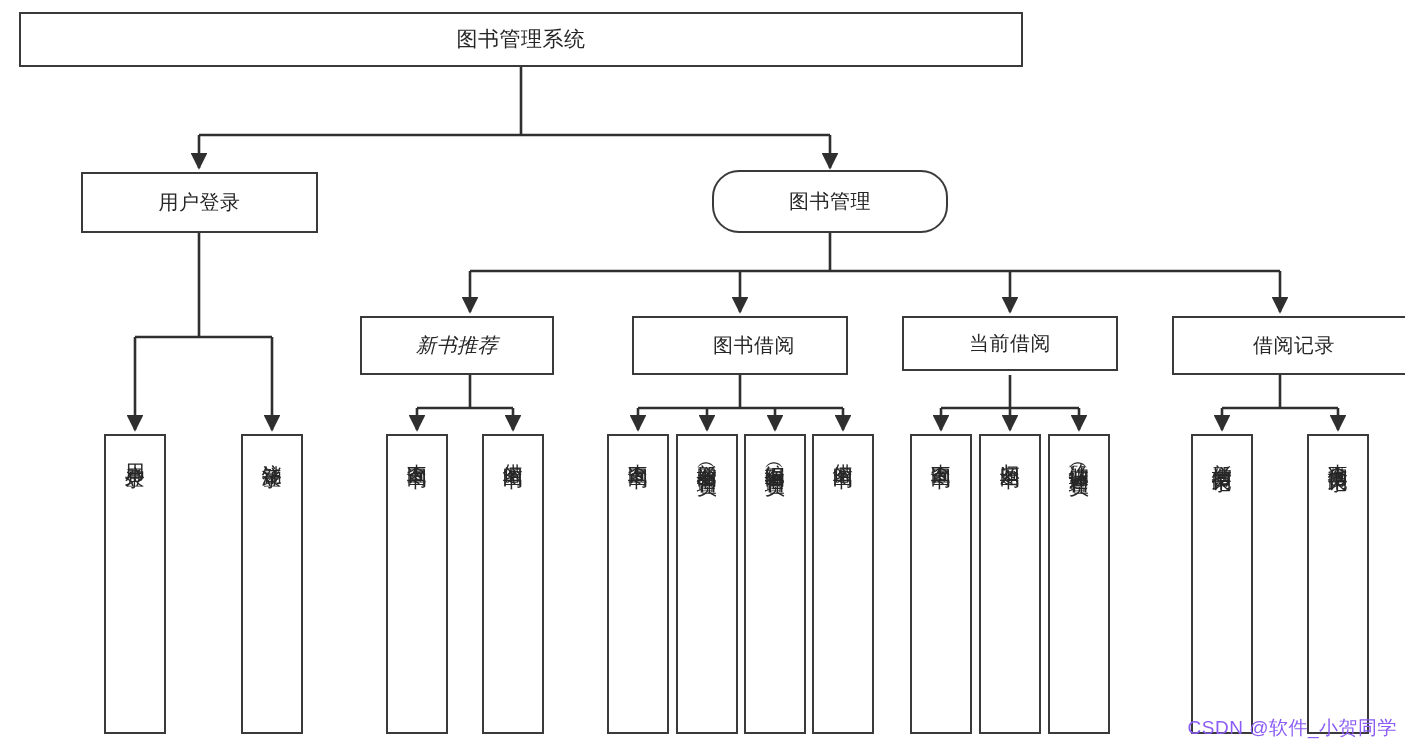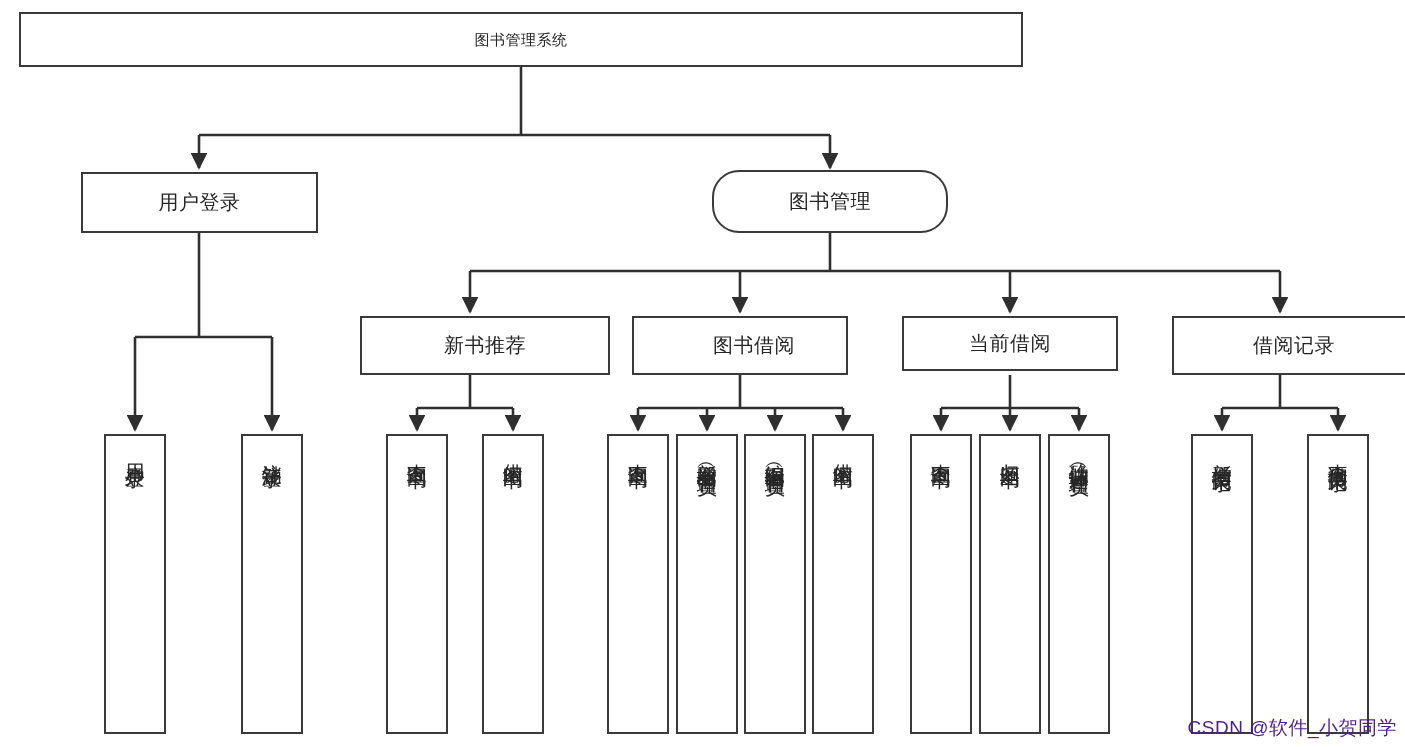--- a/index.html
+++ b/index.html
@@ -42,21 +42,21 @@
     text-align: center;
   }
   .node .label {
     display: block;
     line-height: 1.18;
     color: #262626;
     letter-spacing: 0.5px;
   }
 
   
-  .node.root .label { font-size: 15px; }
+  .node.root .label { font-size: 21px; }
   
   .node.branch .label { font-size: 20px; }
 
   
   .node.leaf {
     align-items: flex-start;
     justify-content: center;
     padding-top: 12px;
   }
   .node.leaf .label {
@@ -67,21 +67,21 @@
     letter-spacing: 2px;
     white-space: nowrap;
   }
 
   
   #watermark {
     position: absolute;
     right: 8px;
     bottom: 6px;
     font-size: 19px;
-    color: #4c1d95;
+    color: #8b5cf6;
     white-space: nowrap;
     letter-spacing: 0.5px;
   }
 </style>
 </head>
 <body>
 
 <div id="canvas">
 
   <svg id="wires" viewBox="0 0 1405 747" width="1405" height="747" xmlns="http://www.w3.org/2000/svg">
@@ -139,21 +139,21 @@
   </div>
 
   <div class="node branch" style="left:81px; top:172px; width:237px; height:61px;">
     <span class="label">用户登录</span>
   </div>
 
   <div class="node branch" style="left:712px; top:170px; width:236px; height:63px;border-radius:27px;">
     <span class="label">图书管理</span>
   </div>
 
-  <div class="node branch" style="left:360px; top:316px; width:250px; height:59px;">
+  <div class="node branch" style="left:360px; top:316px; width:194px; height:59px;font-style:italic;">
     <span class="label">新书推荐</span>
   </div>
 
   <div class="node branch" style="left:632px; top:316px; width:216px; height:59px;padding-left:28px;">
     <span class="label">图书借阅</span>
   </div>
 
   <div class="node branch" style="left:902px; top:316px; width:216px; height:55px;">
     <span class="label">当前借阅</span>
   </div>

